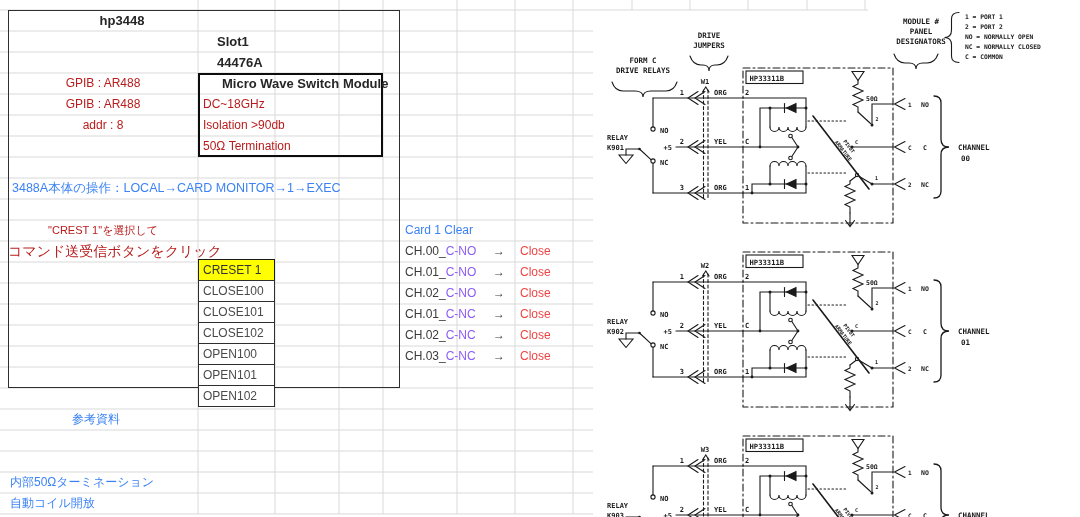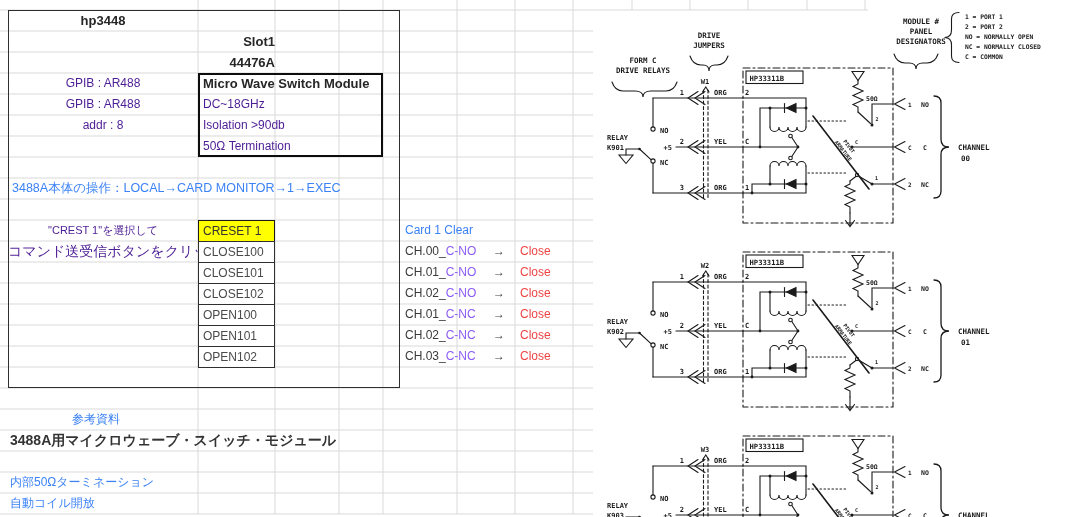--- a/index.html
+++ b/index.html
@@ -1,31 +1,31 @@
 <!DOCTYPE html>
 <html><head>
 <meta charset="utf-8">
 <style>
   html,body{margin:0;padding:0;background:#ffffff;}
   .stage{position:relative;width:1080px;height:517px;background:#ffffff;overflow:hidden;
          font-family:"Liberation Sans","DejaVu Sans",sans-serif;color:#262626;}
   .stage svg{position:absolute;left:0;top:0;}
   .cell,.txt{position:absolute;line-height:21px;font-size:12px;white-space:nowrap;}
   .ctrA{left:8px;width:190px;text-align:center;}
-  .ctrB{left:198px;width:77px;text-align:right;}
-  .bold{font-weight:bold;font-size:13px;}
-  .gray{color:#4c1d95;}
+  .ctrB{left:198px;width:77px;text-align:left;}
+  .bold{font-weight:bold;font-size:13px;margin-left:19px;}
+  .gray{color:#b91c1c;}
   .mid{color:#3b82f6;}
   .outer-box{position:absolute;left:8px;top:10px;width:392px;height:378px;
              border:1.5px solid #2f2f2f;box-sizing:border-box;pointer-events:none;}
   .module-box{position:absolute;left:198px;top:73px;width:185px;height:84px;
               border:2.5px solid #0d0d0d;box-sizing:border-box;}
   .cmd{position:absolute;left:198px;width:77px;height:22px;box-sizing:border-box;
        border:1px solid #2e2e2e;background:#ffffff;padding-left:4px;
-       font-size:12px;line-height:20px;color:#4a4a4a;}
+       font-size:12px;line-height:20px;color:#4a4a4a;margin-top:39px;}
   .cmd.hl{background:#ffff00;border:1.5px solid #1a1a1a;color:#333;}
   .res{position:absolute;left:405px;width:180px;height:21px;display:flex;
        font-size:12px;line-height:21px;}
   .res .r-ch{width:88px;color:#3a3a3a;}
   .res .r-ch b{font-weight:normal;color:#8b5cf6;}
   .res .r-arrow{width:27px;color:#3a3a3a;}
   .res .r-state{color:#ef4444;}
   .sch-text{font-family:"DejaVu Sans Mono","Liberation Mono",monospace;font-weight:bold;fill:#1a1a1a;}
 </style>
 </head>
@@ -462,17 +462,16 @@
     <span class="r-arrow">→</span>
     <span class="r-state">Close</span>
   </div>
   <div class="res" style="top:346px">
     <span class="r-ch"><span>CH.03_</span><b>C-NC</b></span>
     <span class="r-arrow">→</span>
     <span class="r-state">Close</span>
   </div>
 
   <div class="txt mid" style="left:72px;top:409px">参考資料</div>
-  <div class="txt" style="left:10px;top:430px;font-size:14px;font-weight:bold;color:#333">3488A用マイクロウェーブ・スイッチ・モジュール</div>
   <div class="txt mid" style="left:10px;top:472px">内部50Ωターミネーション</div>
   <div class="txt mid" style="left:10px;top:493px">自動コイル開放</div>
 
 </div>
 
 </body></html>

